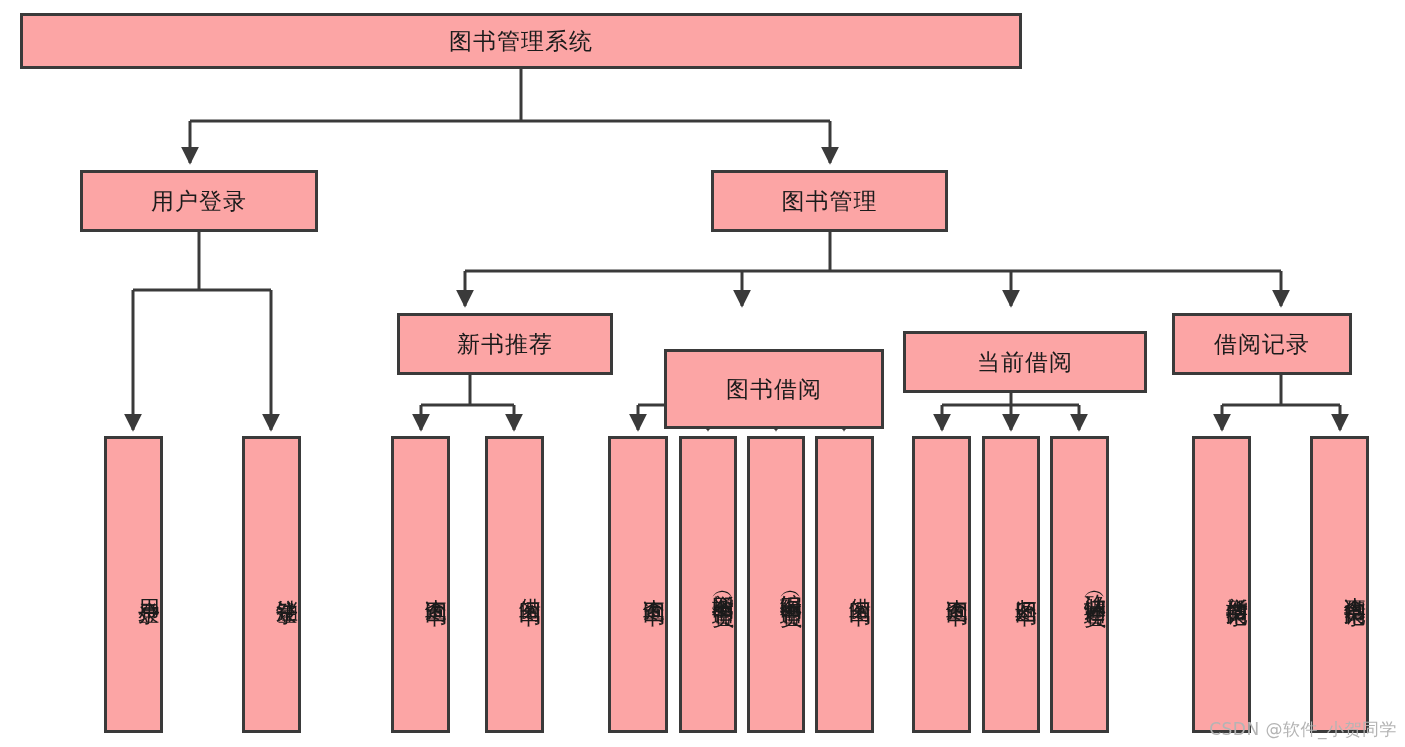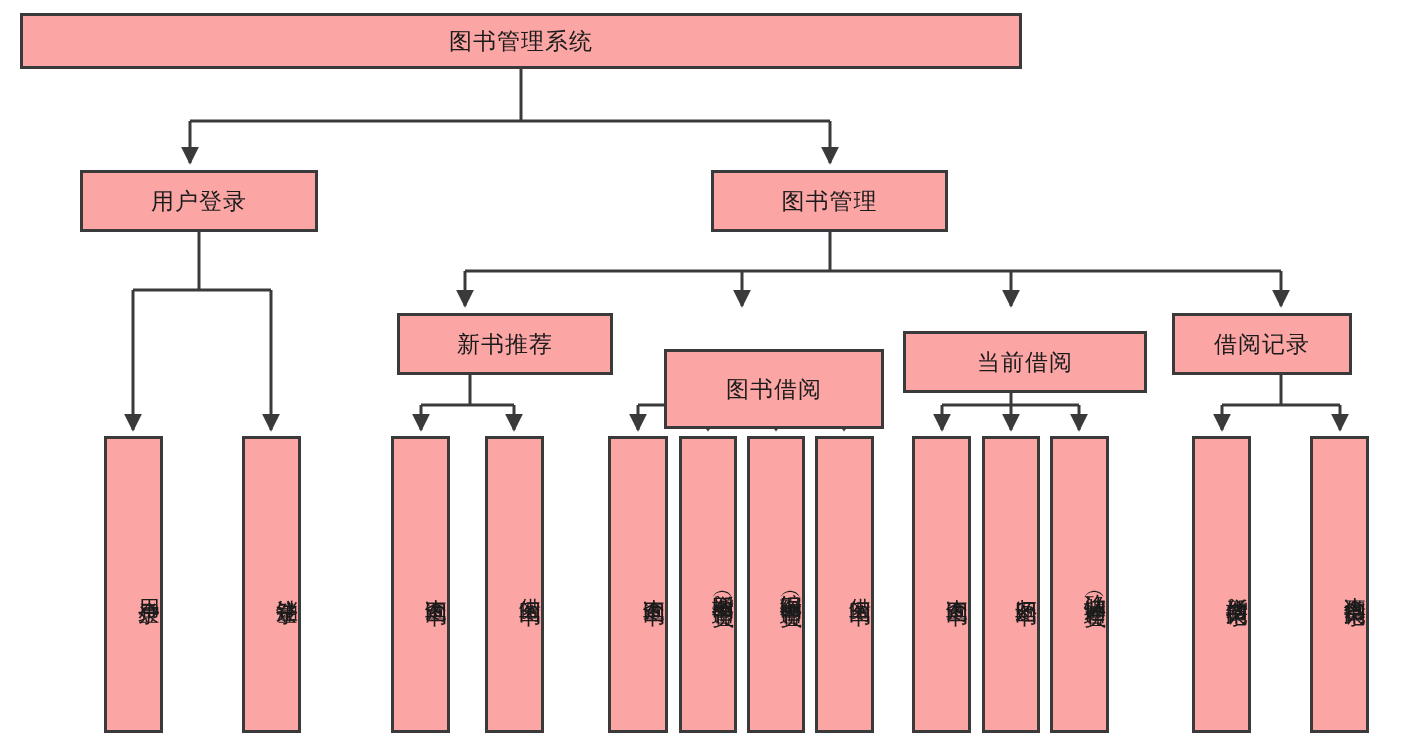--- a/index.html
+++ b/index.html
@@ -179,14 +179,15 @@
     <span>确认归还（管理员）</span>
   </div>
 
   <div class="node vert" style="left:1192px; top:436px; width:59px; height:297px;">
     <span>新增借阅记录</span>
   </div>
   <div class="node vert" style="left:1310px; top:436px; width:59px; height:297px;">
     <span>查询借阅记录</span>
   </div>
 
+  <div class="watermark">CSDN @软件_小贺同学</div>
 
 </div>
 
 </body></html>

